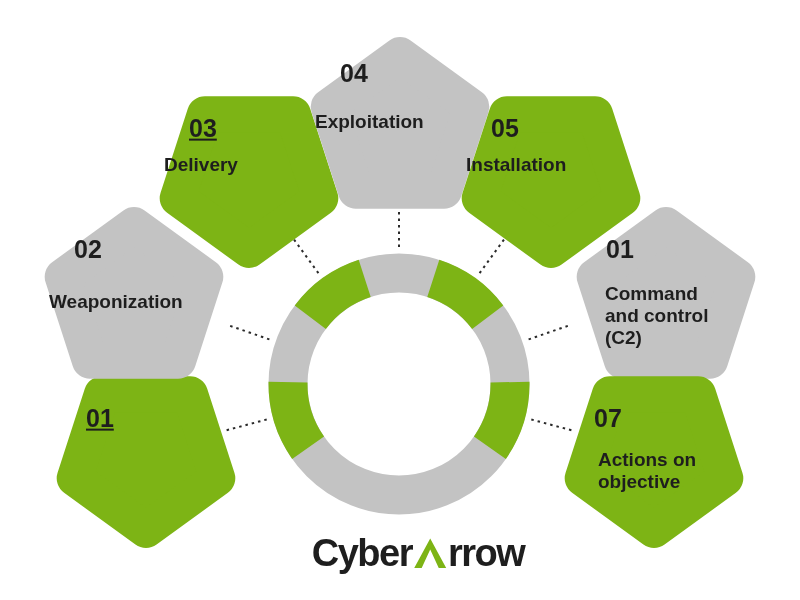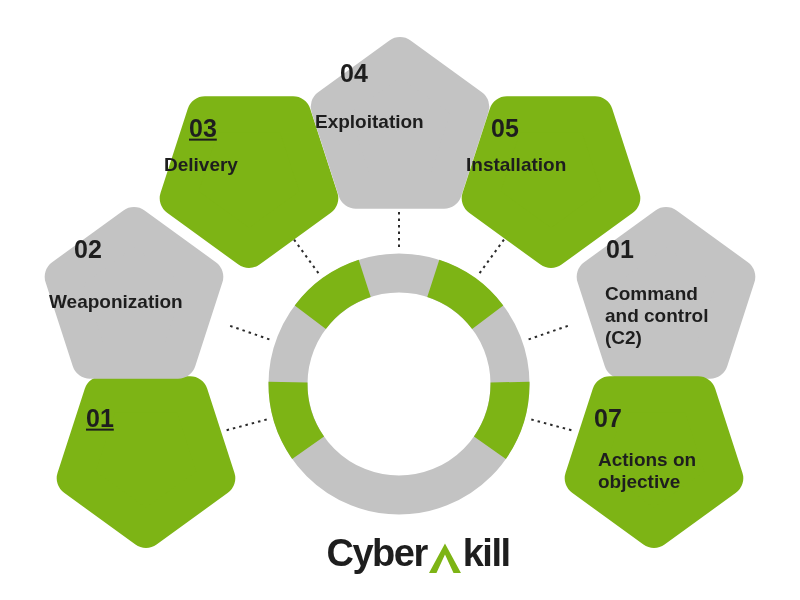--- a/index.html
+++ b/index.html
@@ -44,21 +44,21 @@
   .phase-label { font-size: 19px; width: 170px; }
   .label-cmd   { width: 122px; }
   .label-act   { width: 112px; }
   .ring-title  { font-size: 22px; width: 180px; line-height: 1.25; }
 
   #logo {
     position: absolute;
     left: 418px; top: 553px;
     transform: translate(-50%, -50%);
     display: flex;
-    align-items: flex-end;
+    align-items: center;
     color: var(--text, #1e1e1e);
     font-size: 38px;
     font-weight: 700;
     letter-spacing: -1.5px;
     white-space: nowrap;
   }
   #logo .logo-arrow-svg { margin: 0 1px 1px 2px; display: block; }
 </style>
 </head>
 <body>
@@ -109,16 +109,16 @@
 
   <div class="txt phase-num" style="left:654px; top:418px;">07</div>
   <div class="txt phase-label label-act" style="left:654px; top:471px;">Actions on objective</div>
 
 
   <div id="logo">
     <span>Cyber</span>
     <svg class="logo-arrow-svg" width="33" height="31" viewBox="0 0 34 32">
       <path d="M17 1 L33.5 31.5 L0.5 31.5 Z M17 12.5 L25.8 31.5 L8.2 31.5 Z" fill="var(--green)" fill-rule="evenodd"></path>
     </svg>
-    <span>kill</span>
+    <span>rrow</span>
   </div>
 
 </div>
 
 </body></html>

